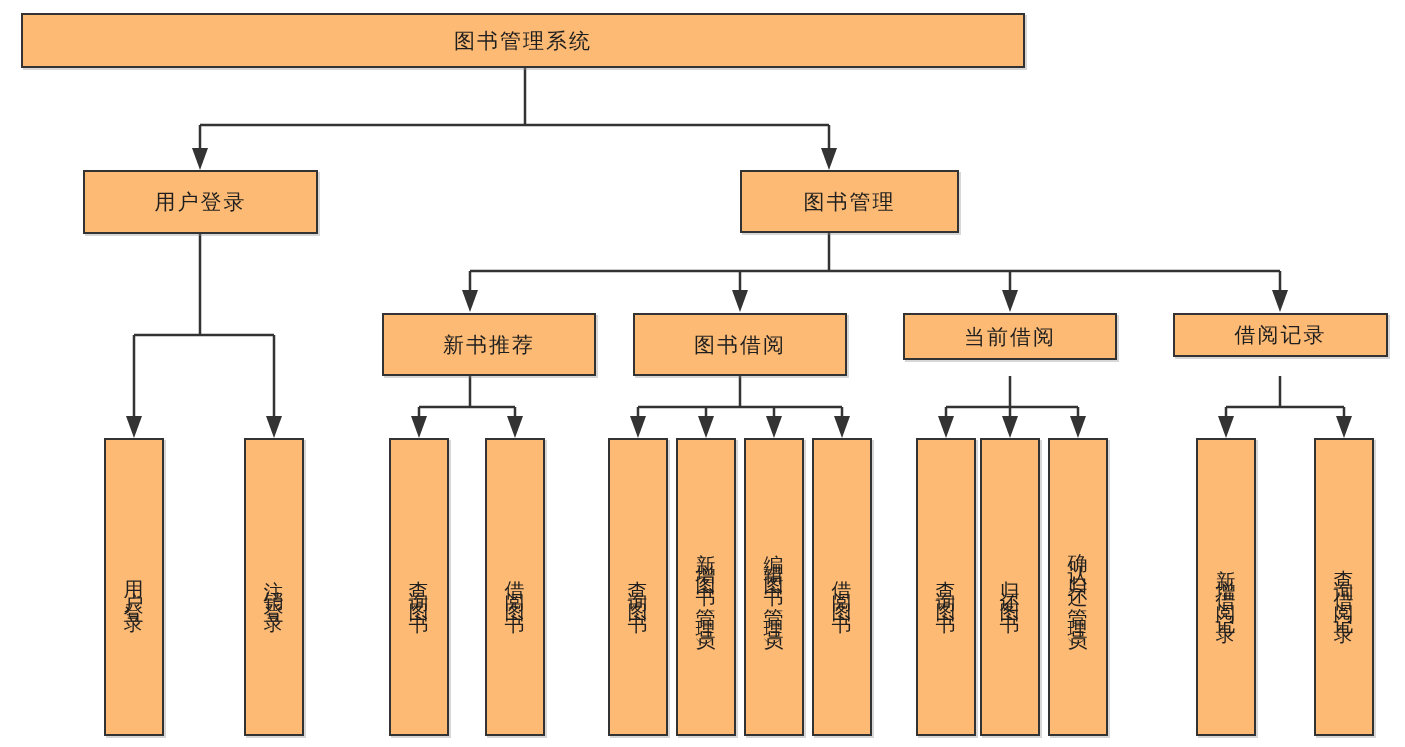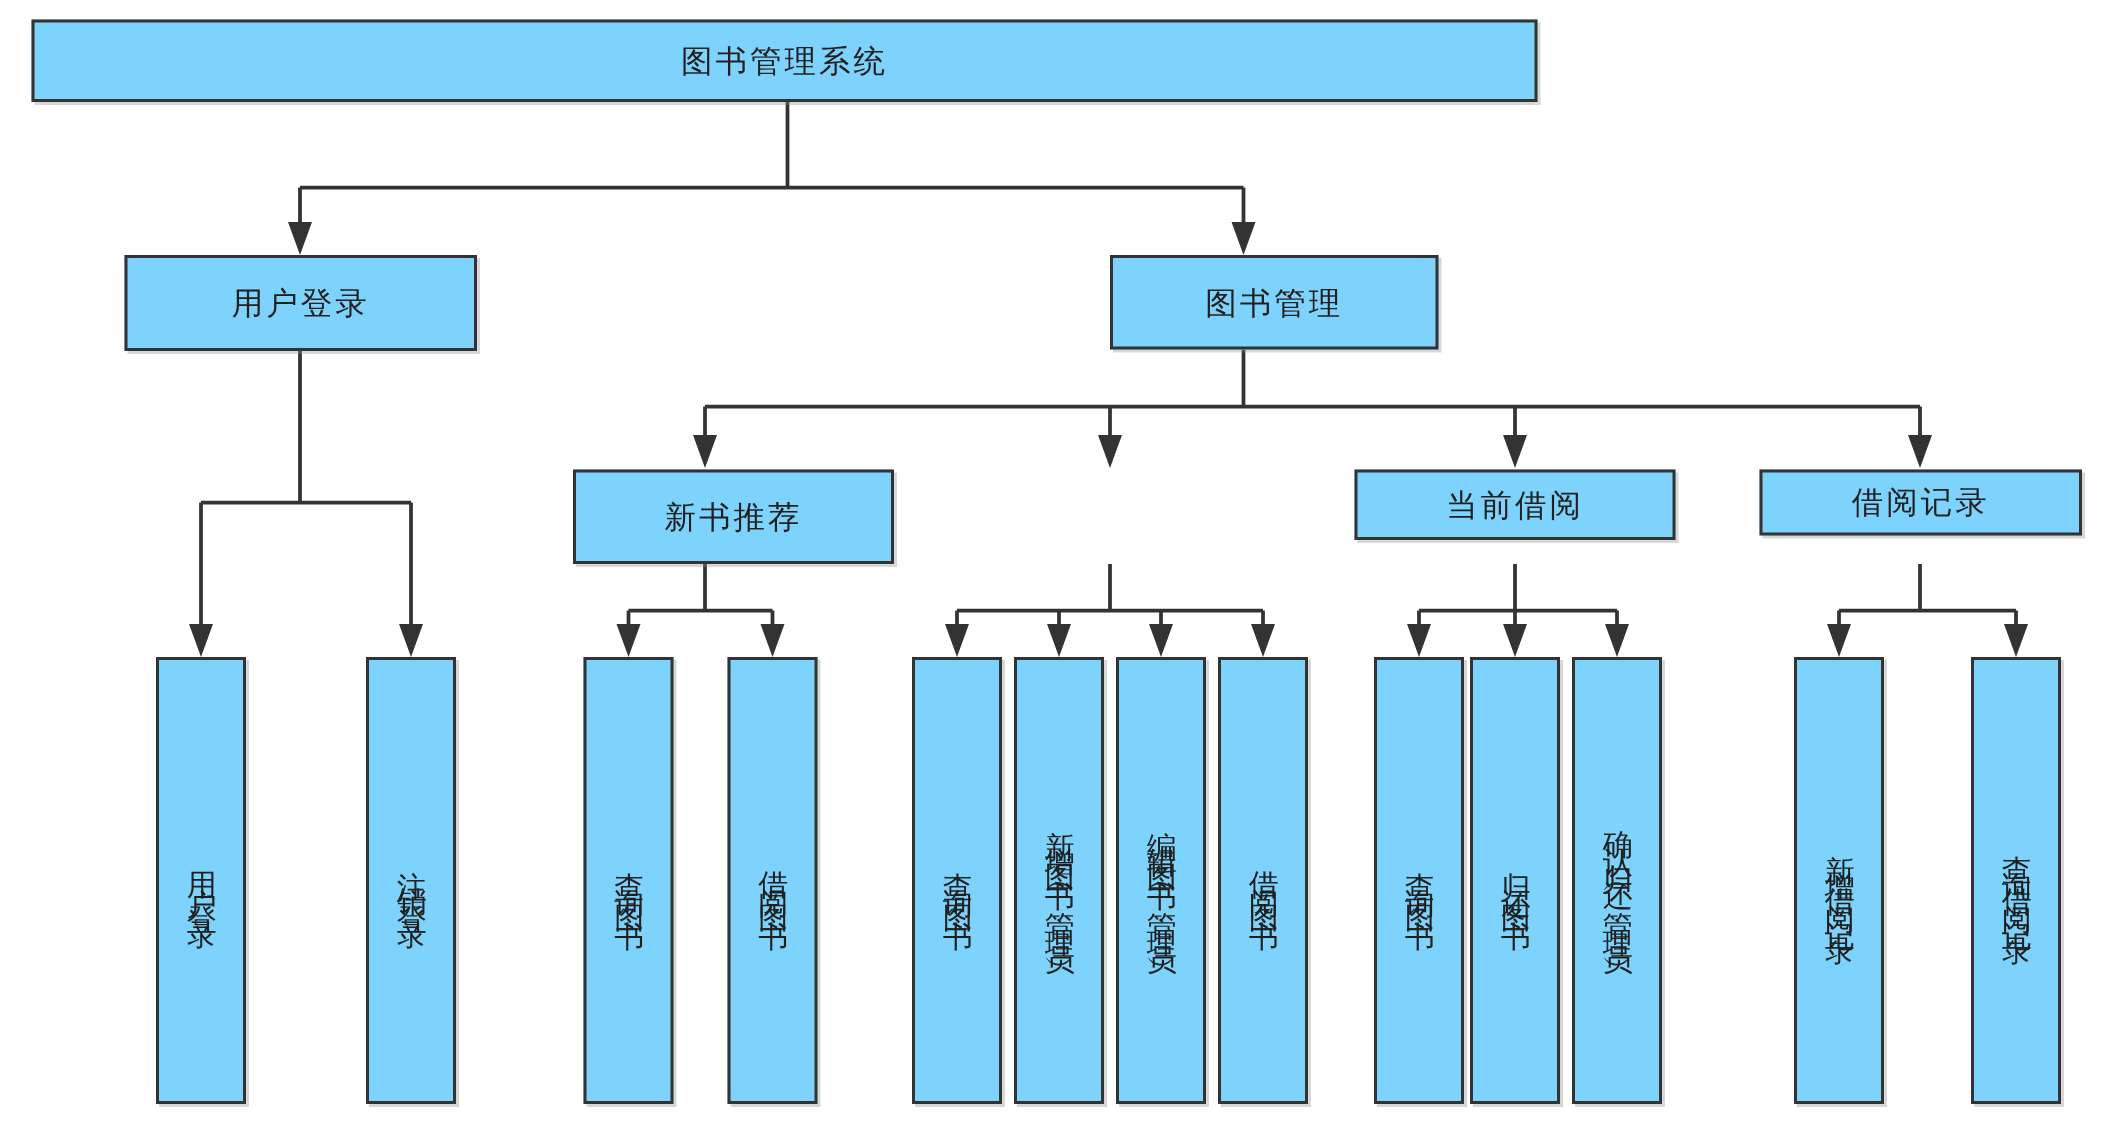--- a/index.html
+++ b/index.html
@@ -15,21 +15,21 @@
     background: #ffffff;
   }
   .connectors {
     position: absolute; left: 0; top: 0;
     width: 1405px; height: 747px;
     z-index: 1;
   }
   .node {
     position: absolute;
     box-sizing: border-box;
-    background: #7dd3fc;
+    background: #fdba74;
     border: 2px solid #333333;
     box-shadow: 2px 2px 0 rgba(140,140,140,0.35);
     color: #1f1f1f;
     display: flex;
     align-items: center;
     justify-content: center;
     z-index: 2;
   }
   .hbox {
     font-size: 21px;
@@ -93,20 +93,21 @@
       <polygon points="1336,416 1352,416 1344,438"></polygon>
     </g>
   </svg>
 
   <div class="node hbox" style="left:21px; top:13px; width:1004px; height:55px;">图书管理系统</div>
 
   <div class="node hbox" style="left:83px; top:170px; width:235px; height:64px;">用户登录</div>
   <div class="node hbox" style="left:740px; top:170px; width:219px; height:63px;">图书管理</div>
 
   <div class="node hbox" style="left:382px; top:313px; width:214px; height:63px;">新书推荐</div>
+  <div class="node hbox" style="left:633px; top:313px; width:214px; height:63px;">图书借阅</div>
   <div class="node hbox" style="left:903px; top:313px; width:214px; height:47px;">当前借阅</div>
   <div class="node hbox" style="left:1173px; top:313px; width:215px; height:44px;">借阅记录</div>
 
   <div class="node vbox" style="left:104px; top:438px; width:60px; height:298px;">用户登录</div>
   <div class="node vbox" style="left:244px; top:438px; width:60px; height:298px;">注销登录</div>
 
   <div class="node vbox" style="left:389px; top:438px; width:60px; height:298px;">查询图书</div>
   <div class="node vbox" style="left:485px; top:438px; width:60px; height:298px;">借阅图书</div>
 
   <div class="node vbox" style="left:608px; top:438px; width:60px; height:298px;">查询图书</div>

